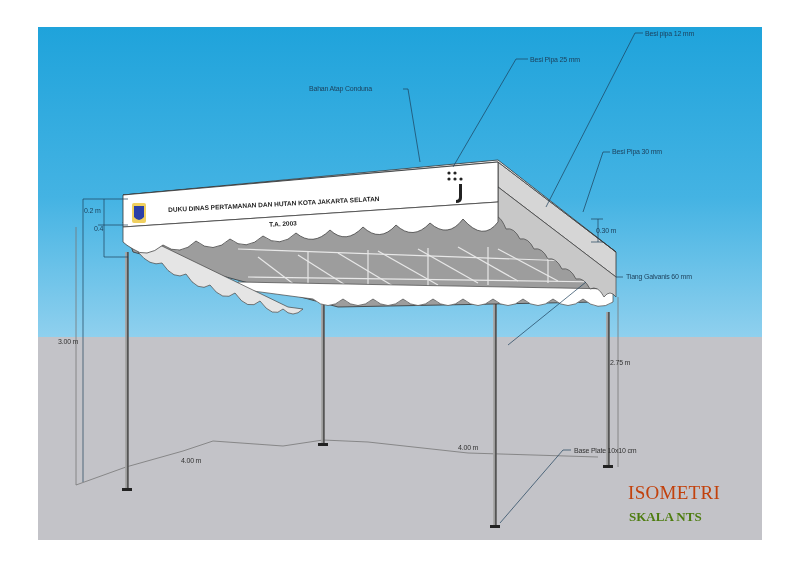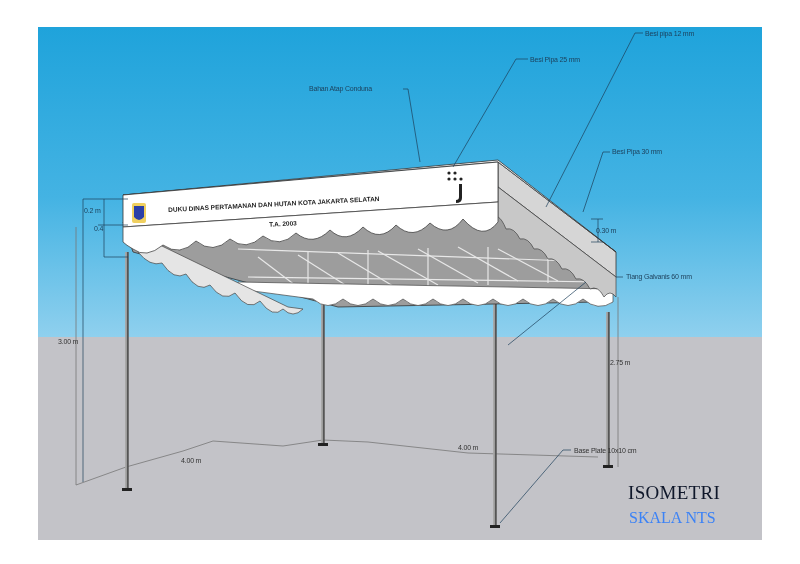--- a/index.html
+++ b/index.html
@@ -3,22 +3,22 @@
 <meta charset="utf-8">
 <style>
   html,body{margin:0;padding:0;background:#ffffff;}
   body{width:800px;height:564px;position:relative;overflow:hidden;font-family:"Liberation Sans",sans-serif;}
   .frame{position:absolute;left:38px;top:27px;width:724px;height:513px;overflow:hidden;}
   .sky{position:absolute;left:0;top:0;width:724px;height:310px;background:linear-gradient(#1fa3db 0%,#44b3e3 55%,#8fd0ee 100%);}
   .ground{position:absolute;left:0;top:310px;width:724px;height:203px;background:#c3c3c8;}
   svg.draw{position:absolute;left:0;top:0;}
   .lbl{position:absolute;font-size:7px;color:#1c3f5a;white-space:nowrap;letter-spacing:-0.2px;}
   .lbl.g{color:#333;}
-  .title{position:absolute;left:590px;top:455px;font-family:"Liberation Serif",serif;font-size:19px;color:#0f172a;letter-spacing:0.3px;}
-  .subtitle{position:absolute;left:591px;top:482px;font-family:"Liberation Serif",serif;font-size:16px;font-weight:normal;color:#3b82f6;}
+  .title{position:absolute;left:590px;top:455px;font-family:"Liberation Serif",serif;font-size:19px;color:#c2410c;letter-spacing:0.3px;}
+  .subtitle{position:absolute;left:591px;top:482px;font-family:"Liberation Serif",serif;font-size:13px;font-weight:bold;color:#4d7c0f;}
   .banner1{position:absolute;left:130px;top:179px;font-size:6.5px;font-weight:bold;color:#222;transform:rotate(-3deg);transform-origin:left top;white-space:nowrap;}
   .banner2{position:absolute;left:231px;top:193px;font-size:6.5px;font-weight:bold;color:#222;transform:rotate(-3deg);white-space:nowrap;}
 </style>
 </head>
 <body>
 
 <div class="frame">
   <div class="sky"></div>
   <div class="ground"></div>
 

